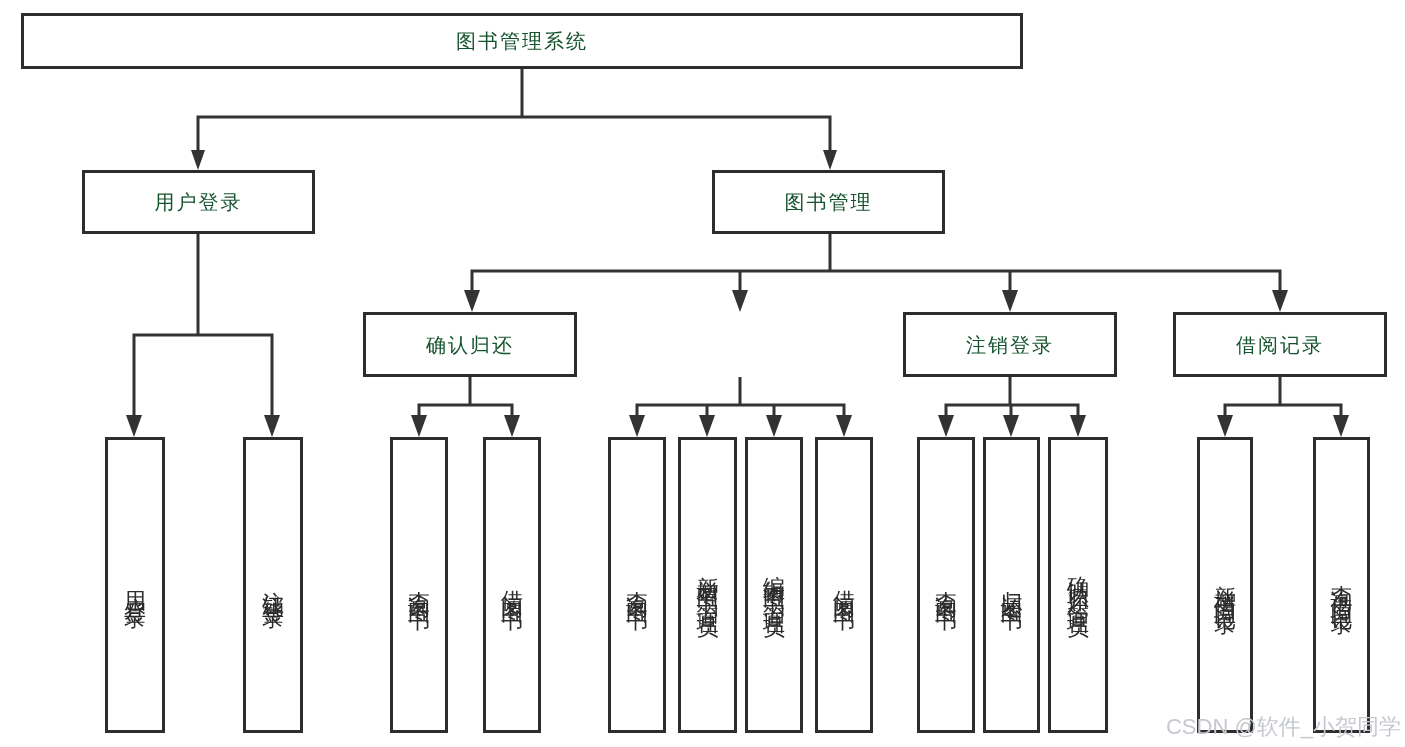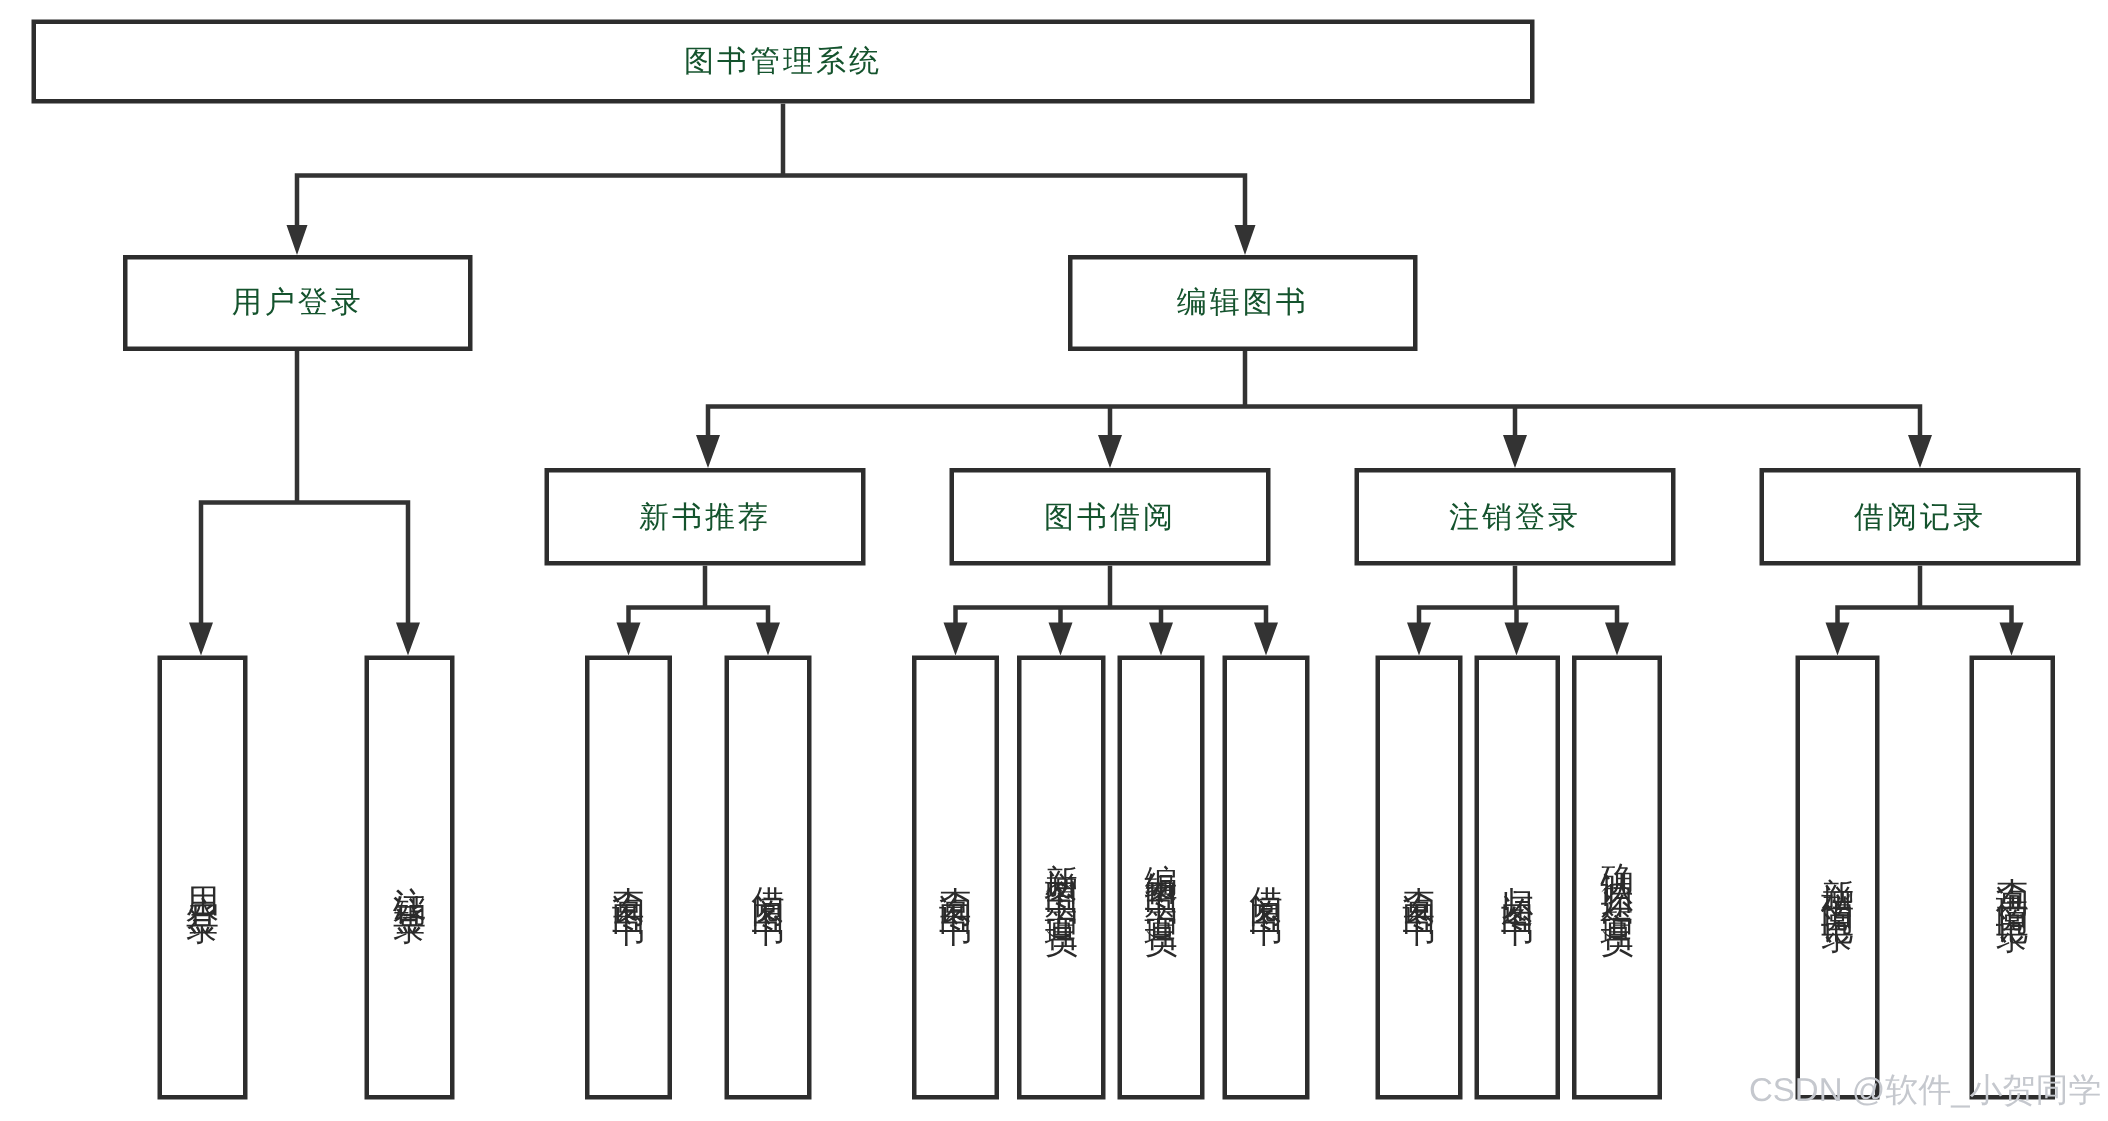--- a/index.html
+++ b/index.html
@@ -68,28 +68,25 @@
   </svg>
 
   <div class="node hbox" style="left:21px;top:13px;width:1002px;height:56px">
     <span>图书管理系统</span>
   </div>
 
   <div class="node hbox" style="left:82px;top:170px;width:233px;height:64px">
     <span>用户登录</span>
   </div>
   <div class="node hbox" style="left:712px;top:170px;width:233px;height:64px">
-    <span>编辑图书</span>
+    <span>图书管理</span>
   </div>
 
   <div class="node hbox" style="left:363px;top:312px;width:214px;height:65px">
-    <span>新书推荐</span>
-  </div>
-  <div class="node hbox" style="left:633px;top:312px;width:214px;height:65px">
-    <span>图书借阅</span>
+    <span>确认归还</span>
   </div>
   <div class="node hbox" style="left:903px;top:312px;width:214px;height:65px">
     <span>注销登录</span>
   </div>
   <div class="node hbox" style="left:1173px;top:312px;width:214px;height:65px">
     <span>借阅记录</span>
   </div>
 
   <div class="node vbox" style="left:105px;top:437px;width:60px;height:296px">
     <span>用户登录</span>

